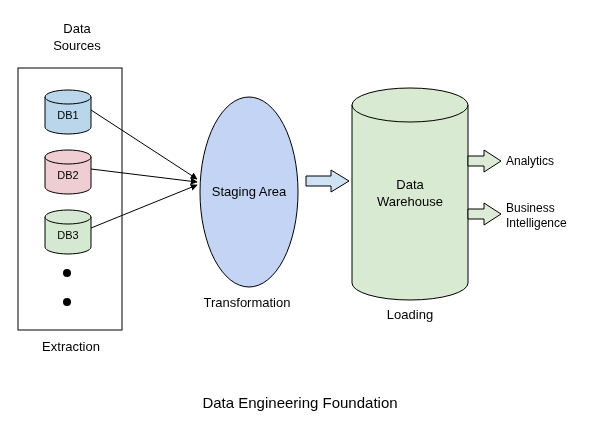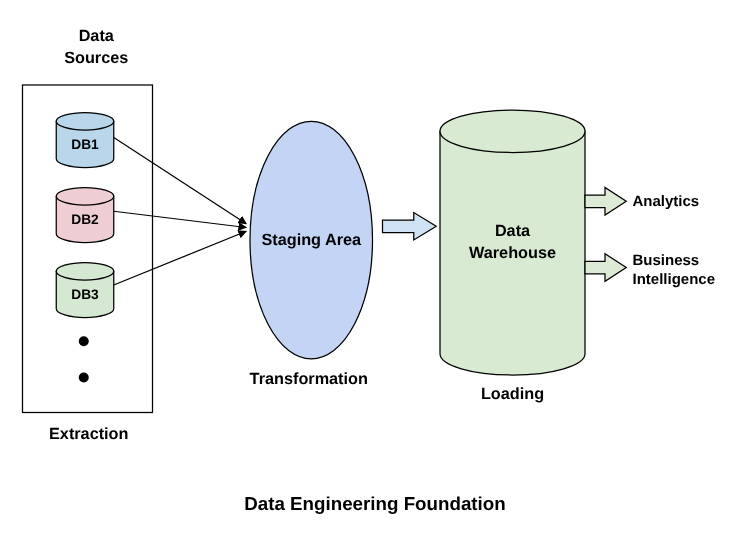--- a/index.html
+++ b/index.html
@@ -7,21 +7,20 @@
     padding: 0;
     background: #ffffff;
     font-family: "Liberation Sans", sans-serif;
   }
   .canvas {
     position: relative;
     width: 600px;
     height: 432px;
     background: #ffffff;
     overflow: hidden;
-    font-weight: bold;
   }
   svg text {
     font-family: "Liberation Sans", sans-serif;
     fill: #000000;
   }
   .lbl-13 { font-size: 13px; }
   .lbl-12 { font-size: 12px; }
   .lbl-11 { font-size: 11px; }
   .title-15 { font-size: 15px; }
 </style>

